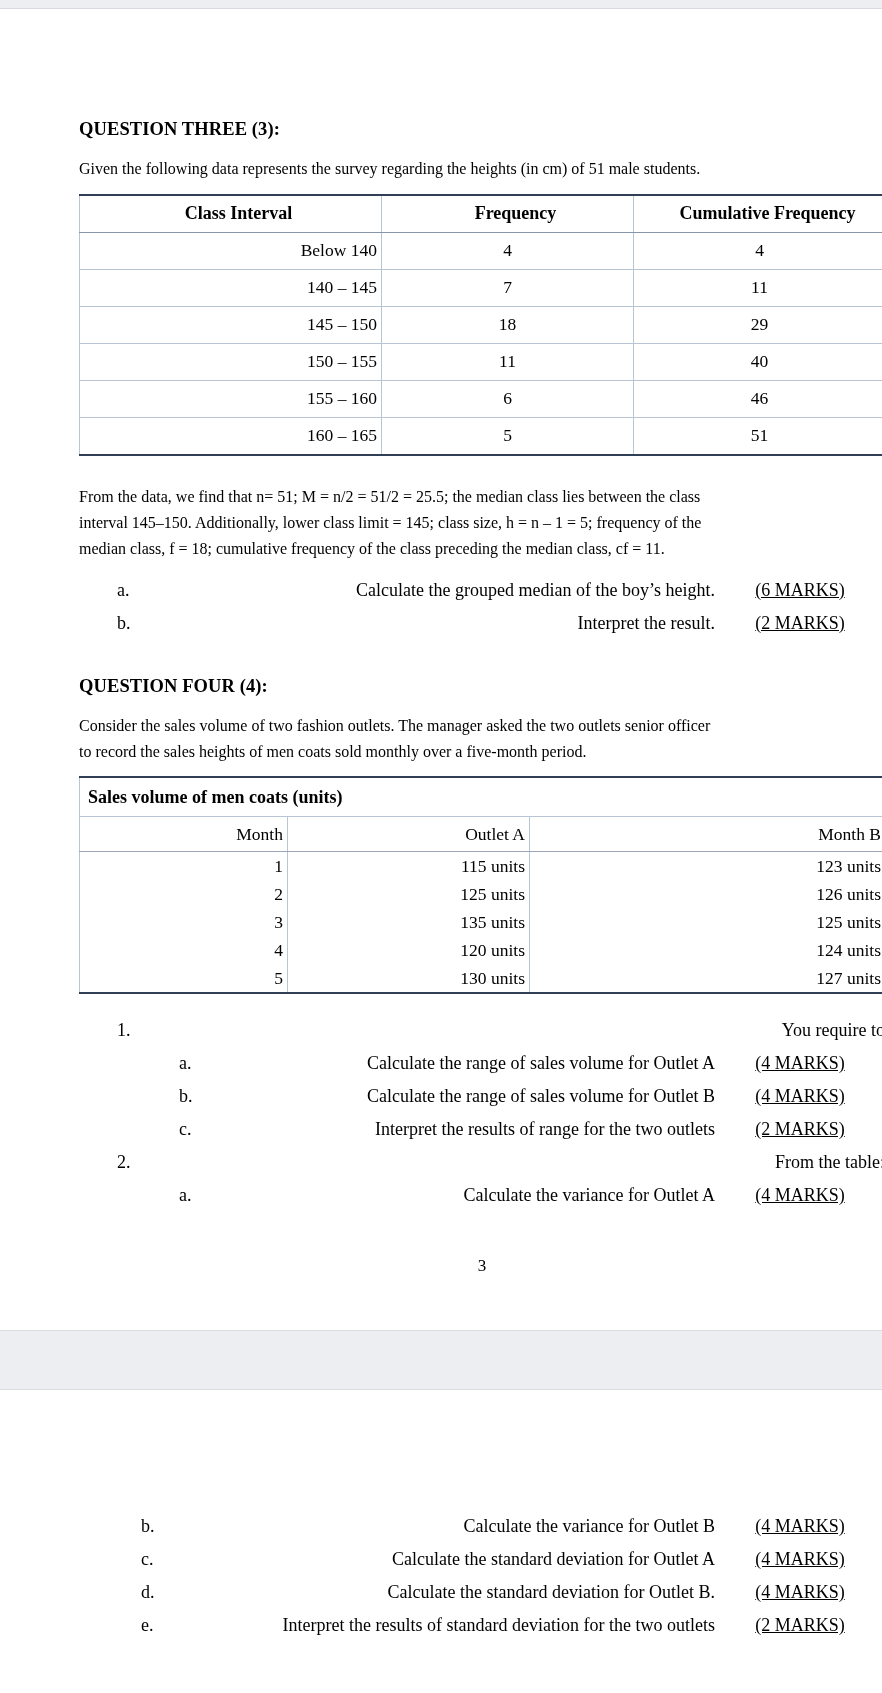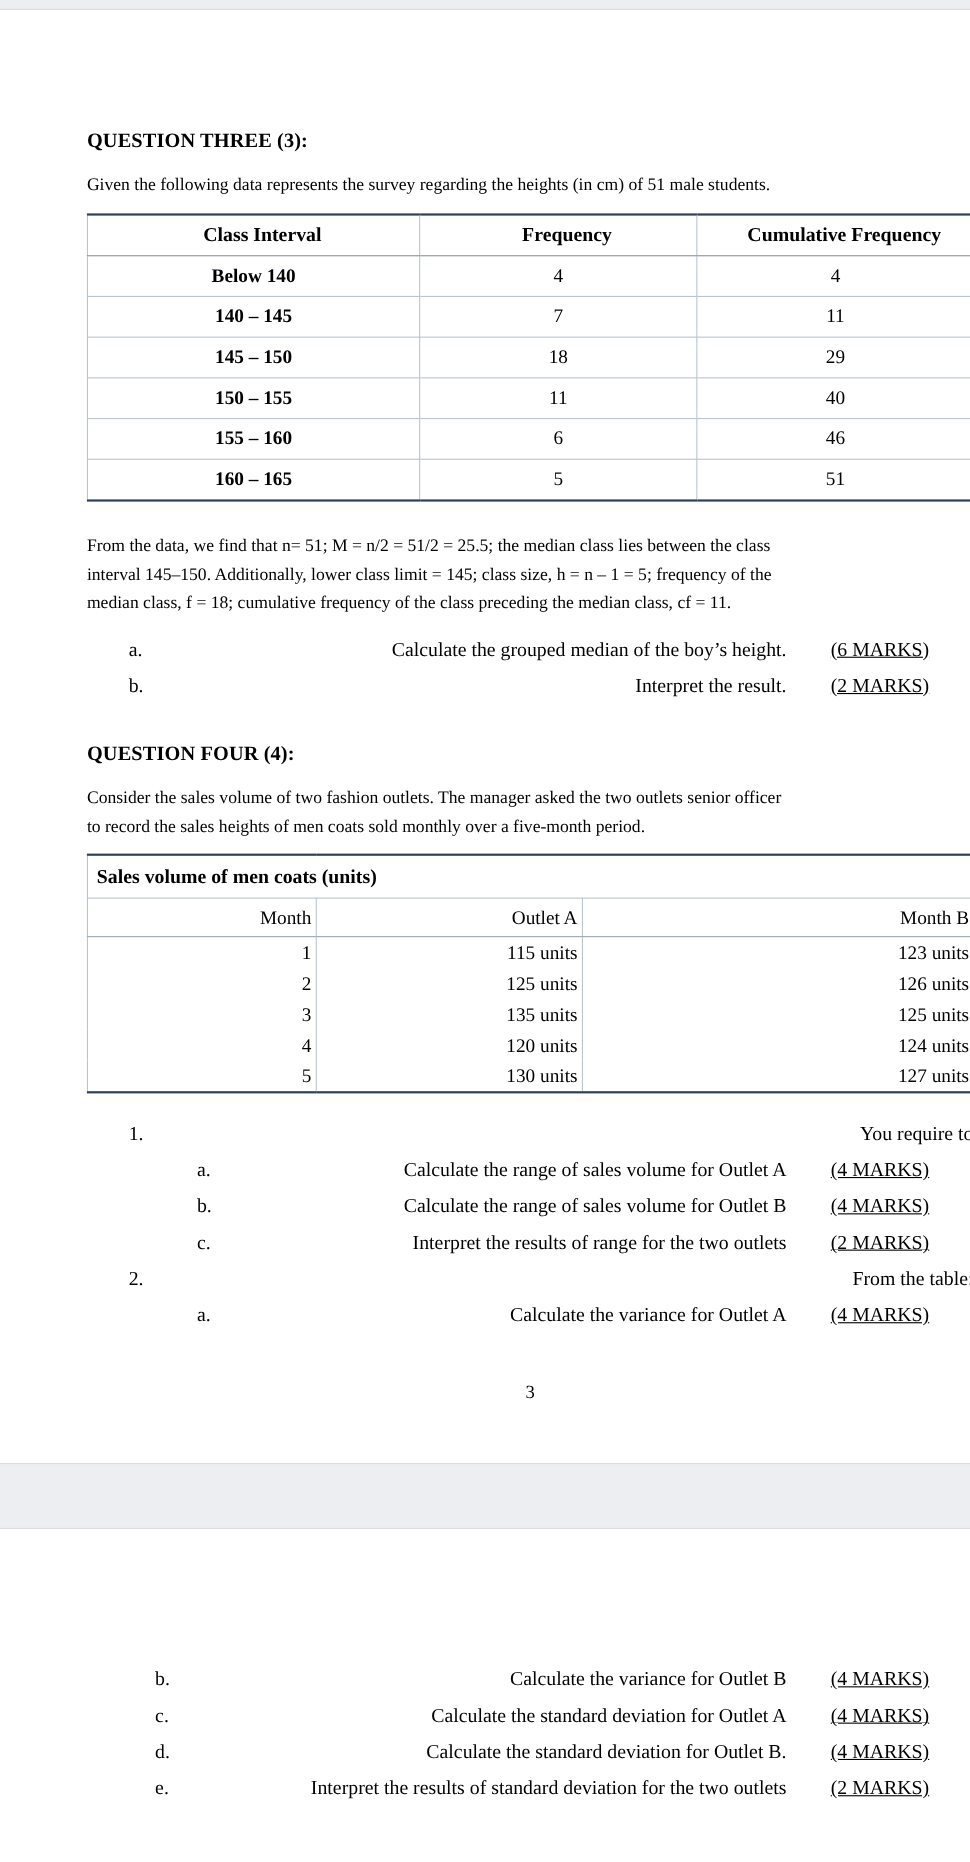--- a/index.html
+++ b/index.html
@@ -73,21 +73,22 @@
     height: 26px;
   }
   table.freq th {
     font-weight: bold;
     font-size: 18px;
     border-top: 2px solid #2f3f55;
     border-bottom: 1px solid #8795a8;
     padding-left: 20px;
   }
   table.freq td.ci {
-    font-weight: bold;
+    font-weight: normal;
+    text-align: right;
   }
   table.freq tr:last-child td {
     border-bottom: 2px solid #2f3f55;
   }
   table.freq col.c1 { width: 302px; }
   table.freq col.c2 { width: 252px; }
   table.freq col.c3 { width: 252px; }
   .li-row {
     display: flex;
     align-items: baseline;

